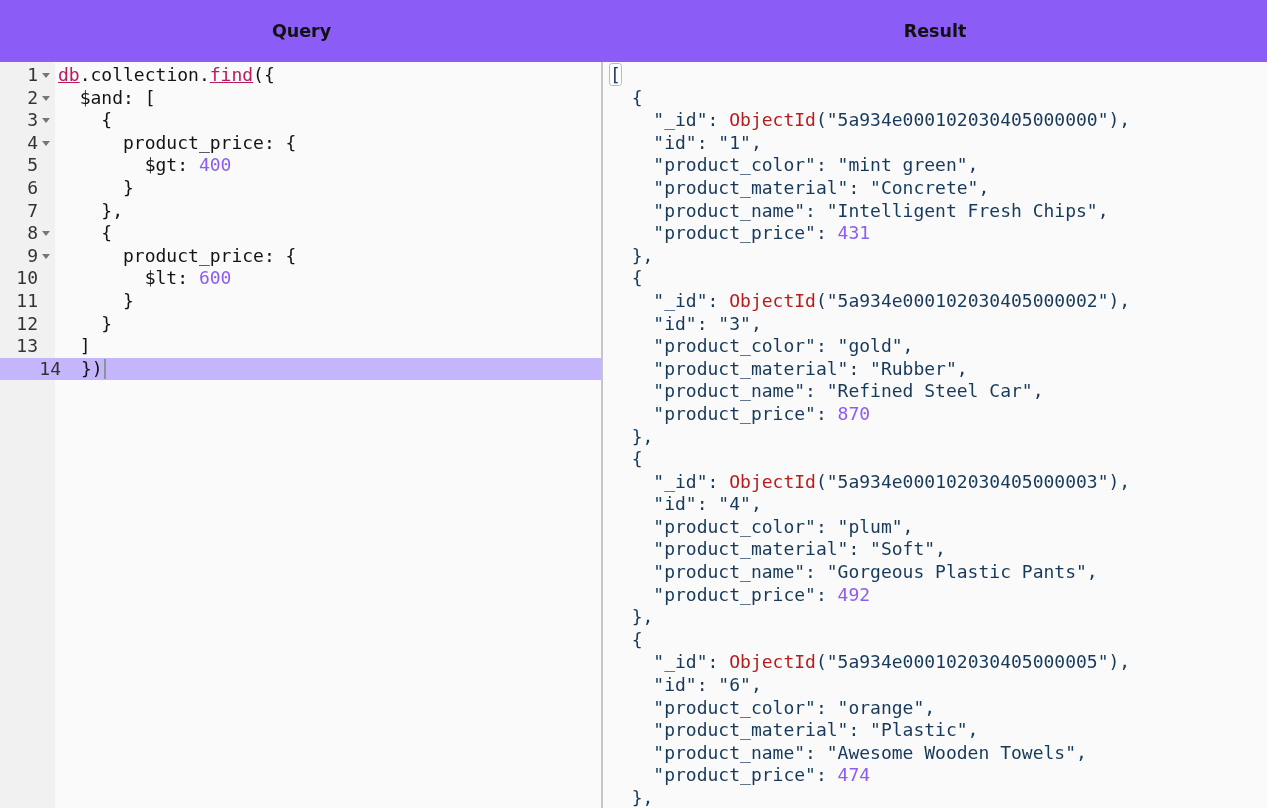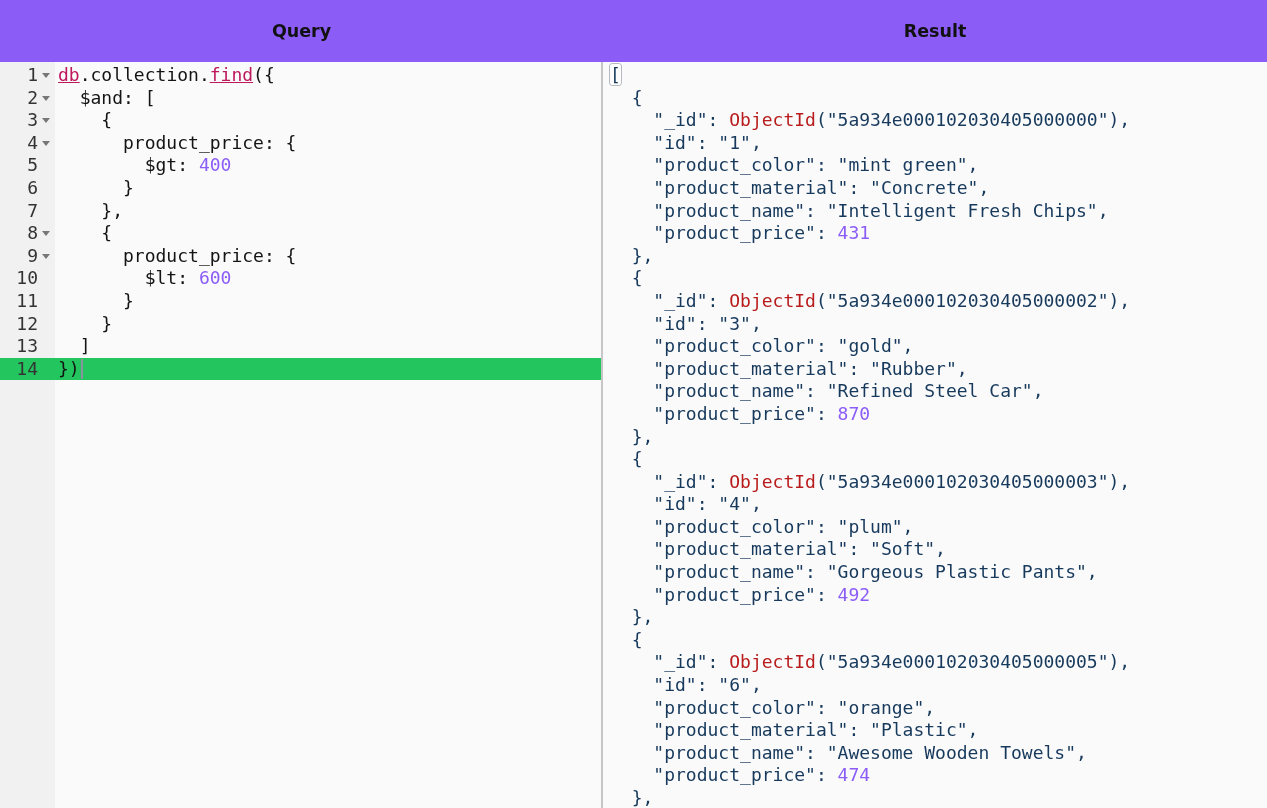--- a/index.html
+++ b/index.html
@@ -16,21 +16,21 @@
   .editor{
     position:relative;overflow:hidden;
     font-family:"DejaVu Sans Mono","Liberation Mono",monospace;
     font-size:18px;
   }
   #query-editor{width:601px;background:#fafafa;border-right:2px solid #c6c6c6;}
   #result-editor{flex:1;background:#fafafa;padding:2px 0 0 7px;box-sizing:border-box;}
   .gutter-strip{position:absolute;left:0;top:0;bottom:0;width:55px;background:#f1f1f1;}
   #query-rows{position:relative;padding-top:2px;}
   .row{display:flex;height:22.6px;line-height:22.6px;}
-  .row.active{background:#22c55e;}
+  .row.active{background:#c4b5fd;padding-left:23px;}
   .gcell{width:55px;flex:none;text-align:right;padding-right:17px;box-sizing:border-box;
     color:#333333;position:relative;}
   .fold{position:absolute;left:42px;top:9px;width:0;height:0;
     border-left:4px solid transparent;border-right:4px solid transparent;
     border-top:5px solid #777777;}
   .ccell{white-space:pre;padding-left:3px;color:#141414;flex:1;}
   .tok-t{color:#141414;}
   .tok-k{color:#be185d;text-decoration:underline;}
   .tok-n{color:#8b5cf6;}
   .tok-box{border-radius:3px;box-shadow:0 0 0 1px #b6bac0;background:#fdfdfd;}

